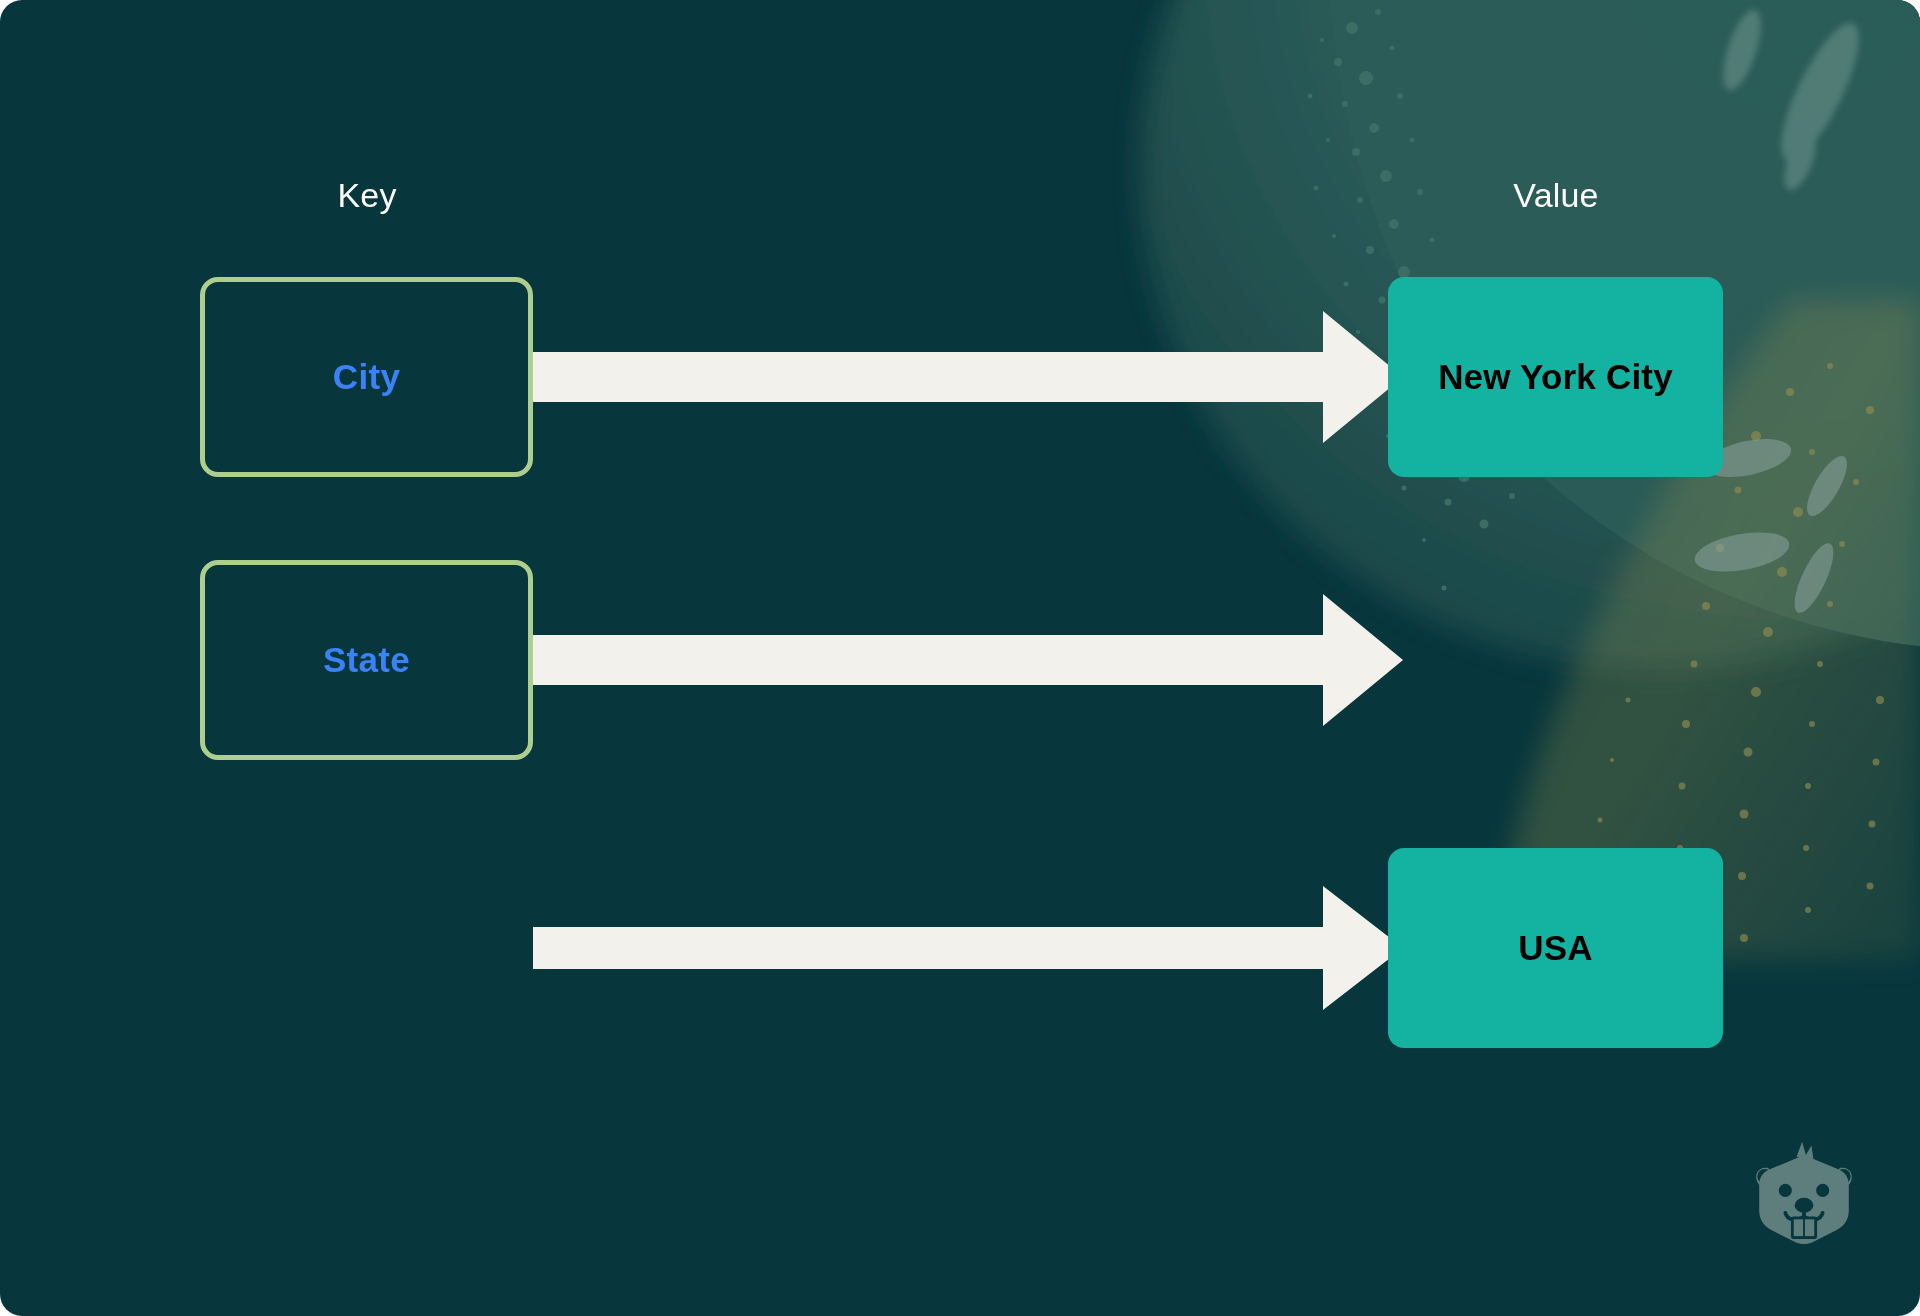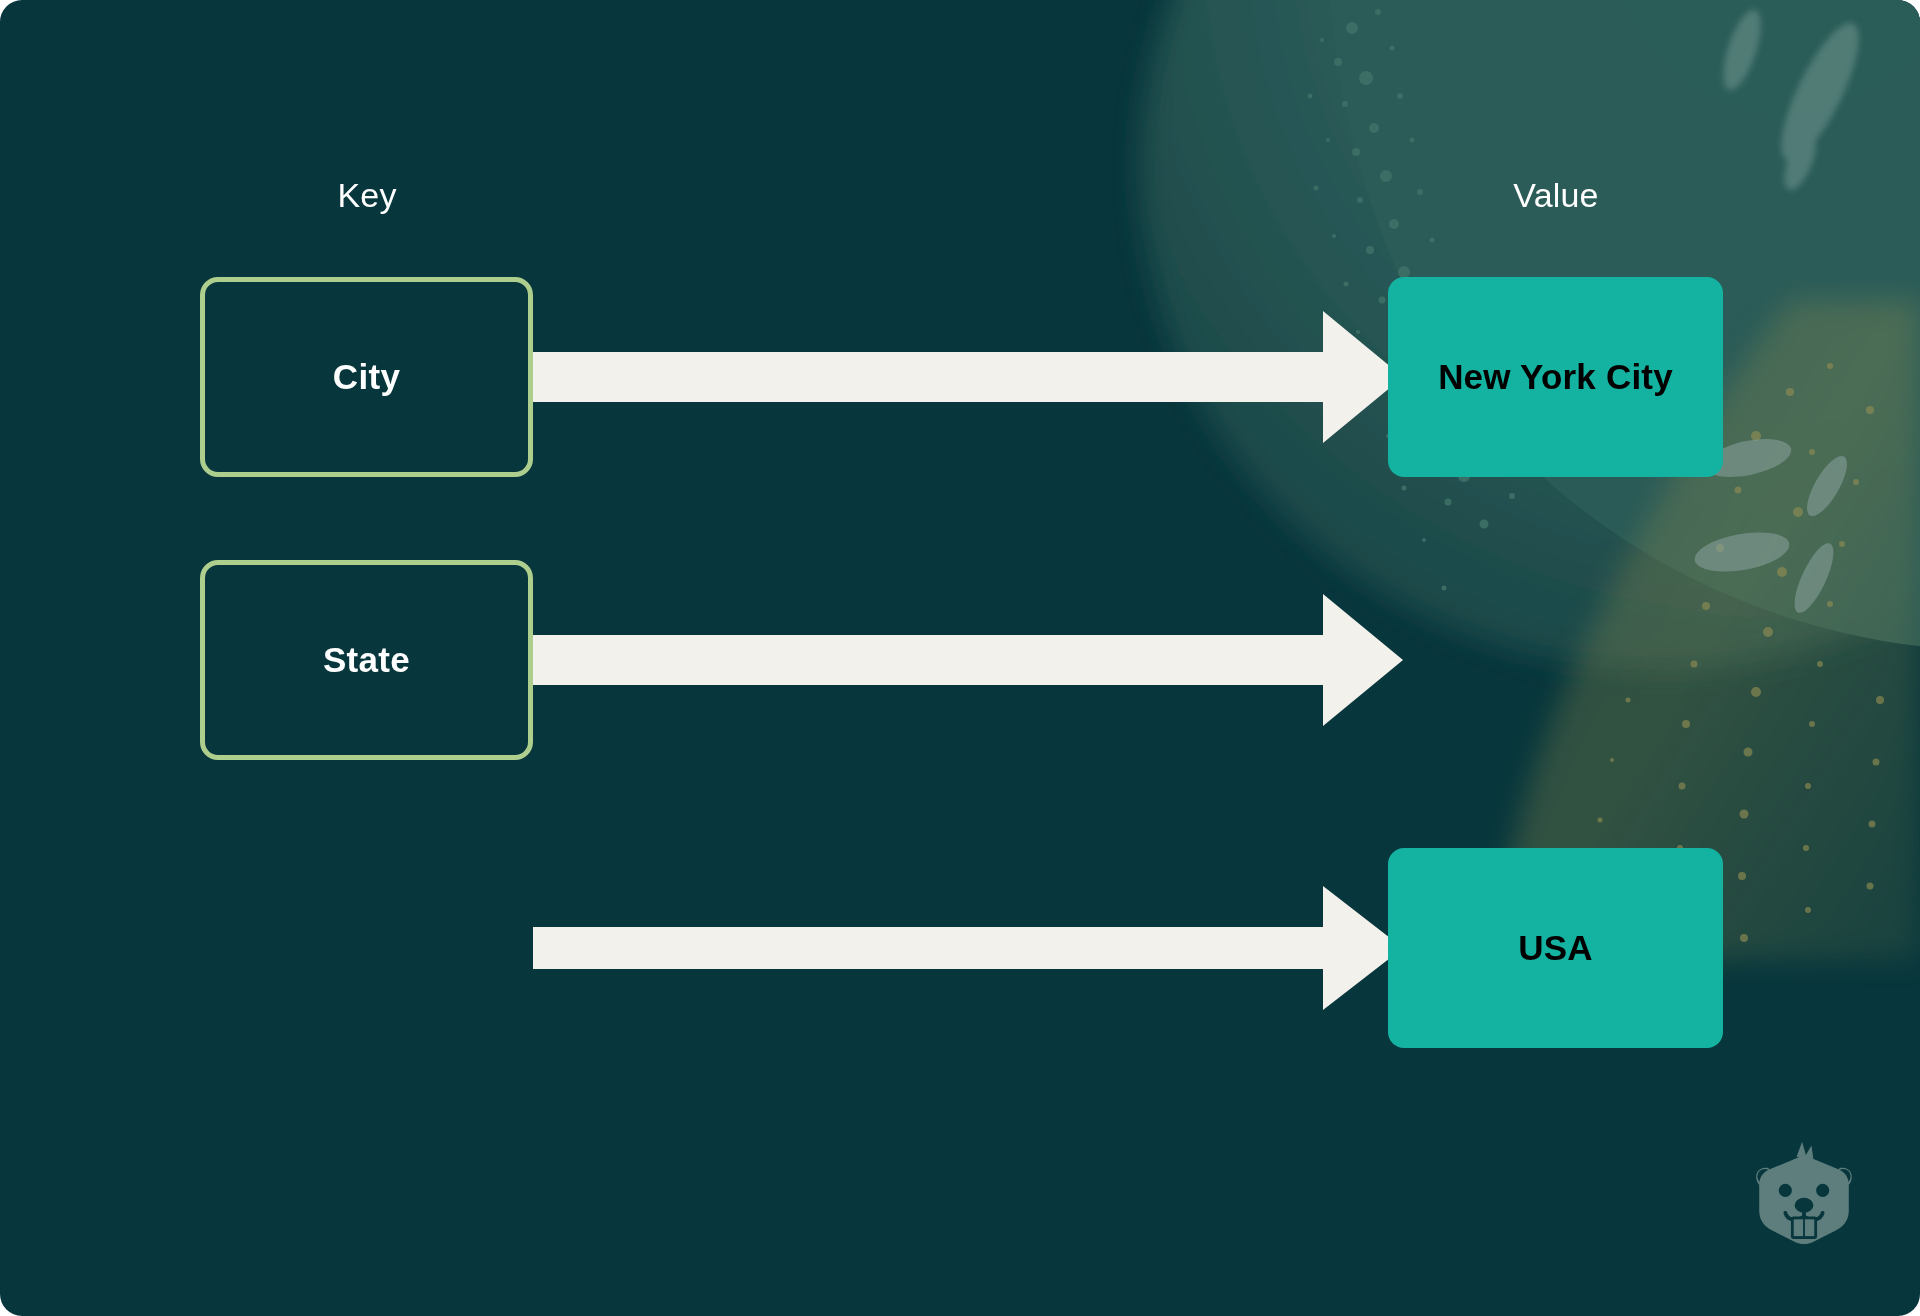--- a/index.html
+++ b/index.html
@@ -63,21 +63,21 @@
     border-radius: 18px;
     background: #07363c;
     display: flex;
     align-items: center;
     justify-content: center;
     z-index: 3;
   }
   .key-label {
     font-size: 35px;
     font-weight: 700;
-    color: #ffffff;
+    color: #3b82f6;
     letter-spacing: 0.3px;
     white-space: nowrap;
   }
 
   .value-box {
     position: absolute;
     left: 1388px;
     top: 0;
     width: 335px;
     height: 200px;

